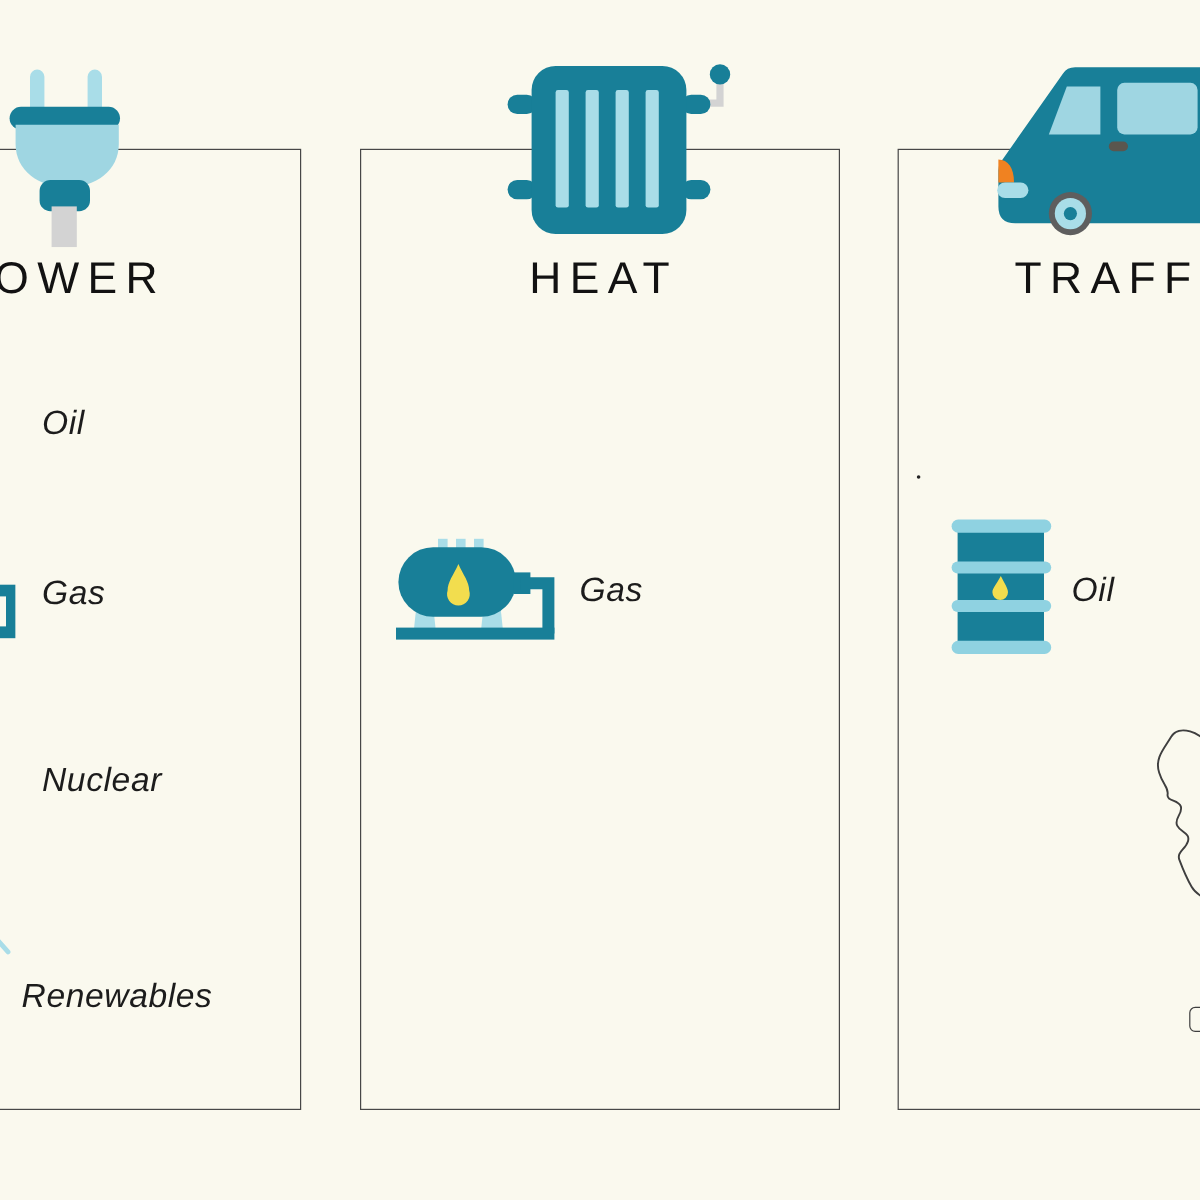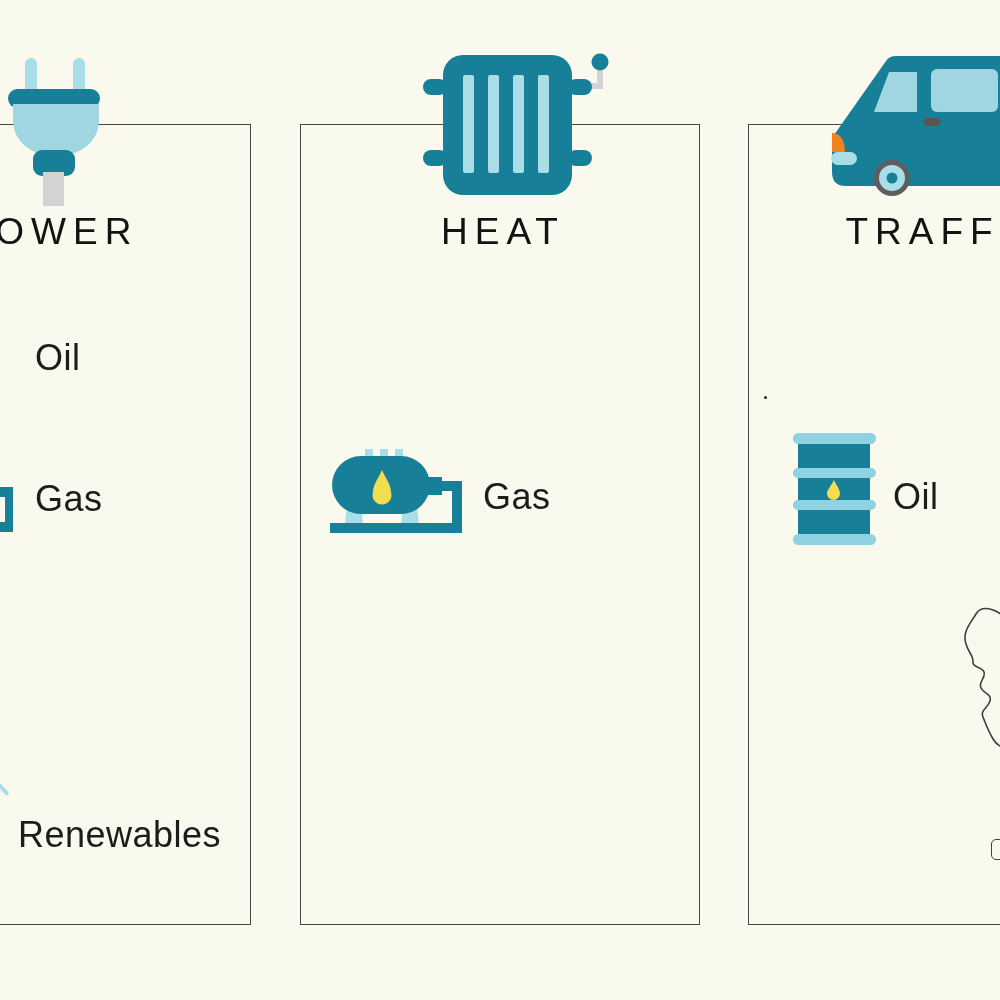--- a/index.html
+++ b/index.html
@@ -15,22 +15,22 @@
   .box{position:absolute;top:124px;width:400px;height:801px;
        border:1.5px solid var(--box-border);box-sizing:border-box;background:transparent;}
   #box-power{left:-149px;}
   #box-heat{left:300px;}
   #box-traffic{left:748px;}
   .col-title{position:absolute;top:210px;width:400px;text-align:center;
        font-size:37px;letter-spacing:7px;color:#121212;line-height:1.2;white-space:nowrap;}
   #title-power{left:-149px;}
   #title-heat{left:303px;}
   #title-traffic{left:748px;}
-  .lbl{position:absolute;font-size:36px;line-height:1.2;color:var(--text);
-       letter-spacing:0.5px;white-space:nowrap;}
+  .lbl{position:absolute;font-size:28px;line-height:1.2;color:var(--text);
+       letter-spacing:0.5px;white-space:nowrap;font-style:italic;}
   #lbl-power-oil{left:35px;top:336px;}
   #lbl-power-gas{left:35px;top:477px;}
   #lbl-power-nuclear{left:35px;top:633px;}
   #lbl-power-renewables{left:18px;top:813px;}
   #lbl-heat-gas{left:483px;top:475px;}
   #lbl-traffic-oil{left:893px;top:475px;}
   .abs{position:absolute;}
   #plug-icon{left:2px;top:54px;}
   #radiator-icon{left:420px;top:46px;}
   #car-icon{left:828px;top:50px;}
@@ -87,20 +87,21 @@
     <circle cx="64" cy="128" r="13" fill="var(--pale-blue)"></circle>
     <circle cx="64" cy="128" r="5.5" fill="var(--teal)"></circle>
   </svg>
 
   <div class="col-title" id="title-power">POWER</div>
   <div class="col-title" id="title-heat">HEAT</div>
   <div class="col-title" id="title-traffic">TRAFFIC</div>
 
   <div class="lbl" id="lbl-power-oil">Oil</div>
   <div class="lbl" id="lbl-power-gas">Gas</div>
+  <div class="lbl" id="lbl-power-nuclear">Nuclear</div>
   <div class="lbl" id="lbl-power-renewables">Renewables</div>
 
   <svg class="abs" id="pipe-fragment-icon" width="13" height="45" viewBox="0 0 13 45">
     <rect x="0" y="0" width="13" height="45" fill="var(--teal)"></rect>
     <rect x="0" y="10" width="5" height="25" fill="var(--background)"></rect>
   </svg>
 
   <div class="abs" id="turbine-blade-fragment-icon"></div>
 
   <svg class="abs" id="gas-tank-icon" width="135" height="95" viewBox="0 0 135 95">

